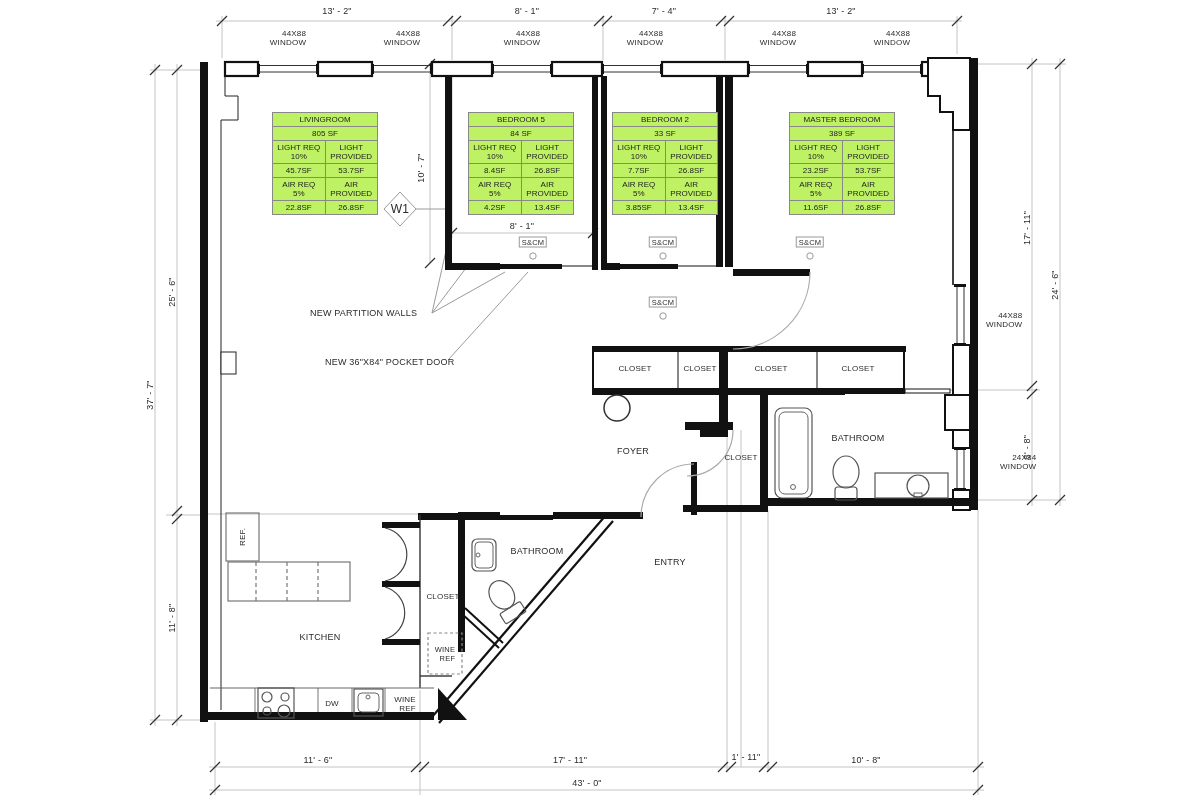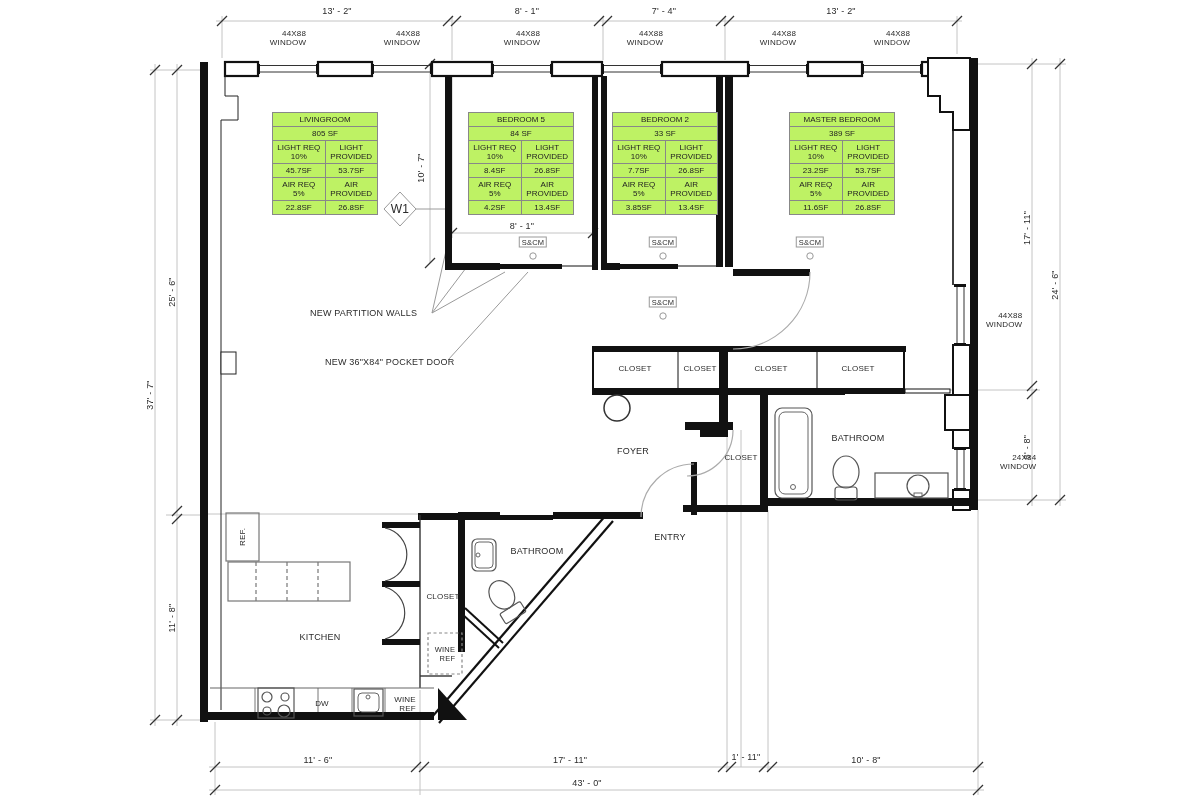--- a/index.html
+++ b/index.html
@@ -364,38 +364,38 @@
   <div class="lbl scm" style="left:533px;top:242px">S&amp;CM</div>
   <div class="lbl scm" style="left:663px;top:242px">S&amp;CM</div>
   <div class="lbl scm" style="left:663px;top:302px">S&amp;CM</div>
   <div class="lbl scm" style="left:810px;top:242px">S&amp;CM</div>
 
   <div class="lbl anch" style="left:310px;top:313px">NEW PARTITION WALLS</div>
   <div class="lbl anch" style="left:325px;top:362px">NEW 36"X84" POCKET DOOR</div>
 
   <div class="lbl" style="left:320px;top:637px">KITCHEN</div>
   <div class="lbl" style="left:633px;top:451px">FOYER</div>
-  <div class="lbl" style="left:670px;top:537px">ENTRY</div>
+  <div class="lbl" style="left:670px;top:562px">ENTRY</div>
   <div class="lbl" style="left:537px;top:551px">BATHROOM</div>
   <div class="lbl" style="left:858px;top:438px">BATHROOM</div>
   <div class="lbl sm" style="left:635px;top:368px">CLOSET</div>
   <div class="lbl sm" style="left:700px;top:368px">CLOSET</div>
   <div class="lbl sm" style="left:771px;top:368px">CLOSET</div>
   <div class="lbl sm" style="left:858px;top:368px">CLOSET</div>
   <div class="lbl sm" style="left:741px;top:457px">CLOSET</div>
   <div class="lbl sm" style="left:443px;top:596px">CLOSET</div>
   <div class="lbl xs two" style="left:445px;top:654px">
     <div>WINE</div>
       <div>REF</div>
     </div>
   <div class="lbl sm two" style="left:405px;top:704px">
     <div>WINE</div>
       <div>REF</div>
     </div>
-  <div class="lbl sm" style="left:322px;top:703px">DW</div>
+  <div class="lbl sm" style="left:332px;top:703px">DW</div>
   <div class="lbl sm rot" style="left:242px;top:537px">REF.</div>
 
   <div class="rtable" style="left:272px">
     <div class="tt">LIVINGROOM</div>
     <div class="tt">805 SF</div>
     <div class="tr">
         <div class="td">
           <span>LIGHT REQ</span>
           <span>10%</span>
         </div>

